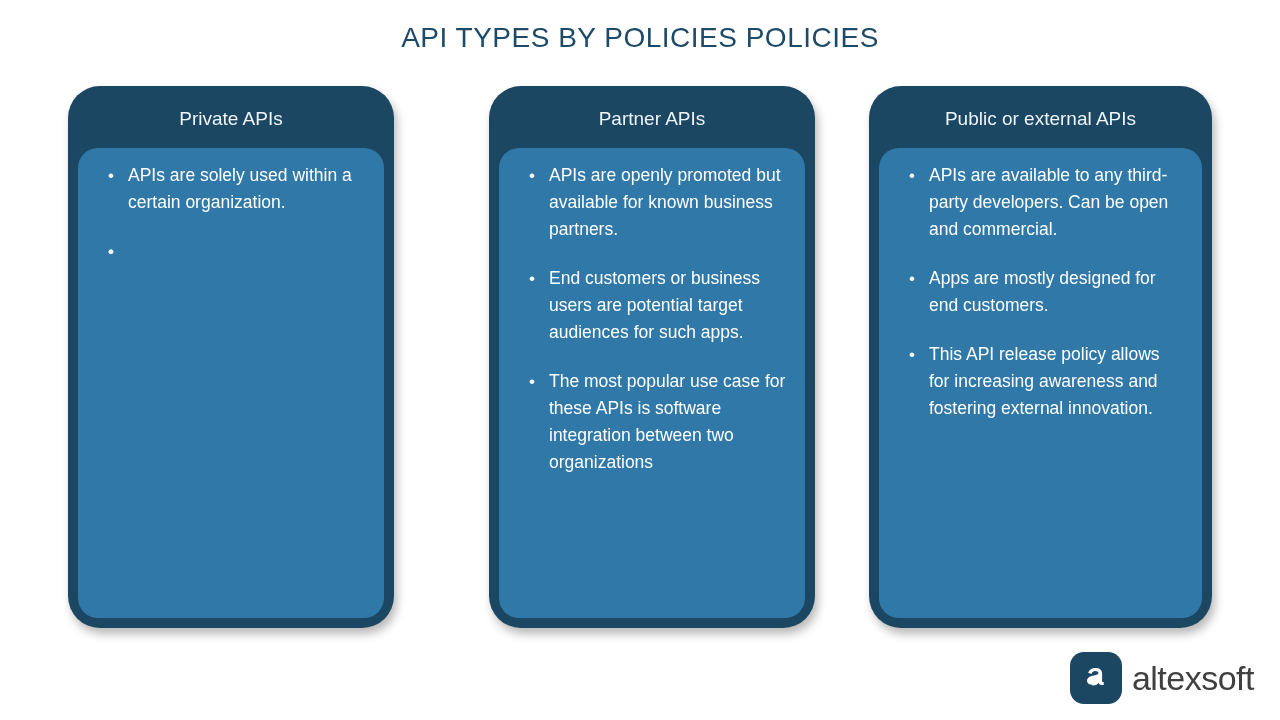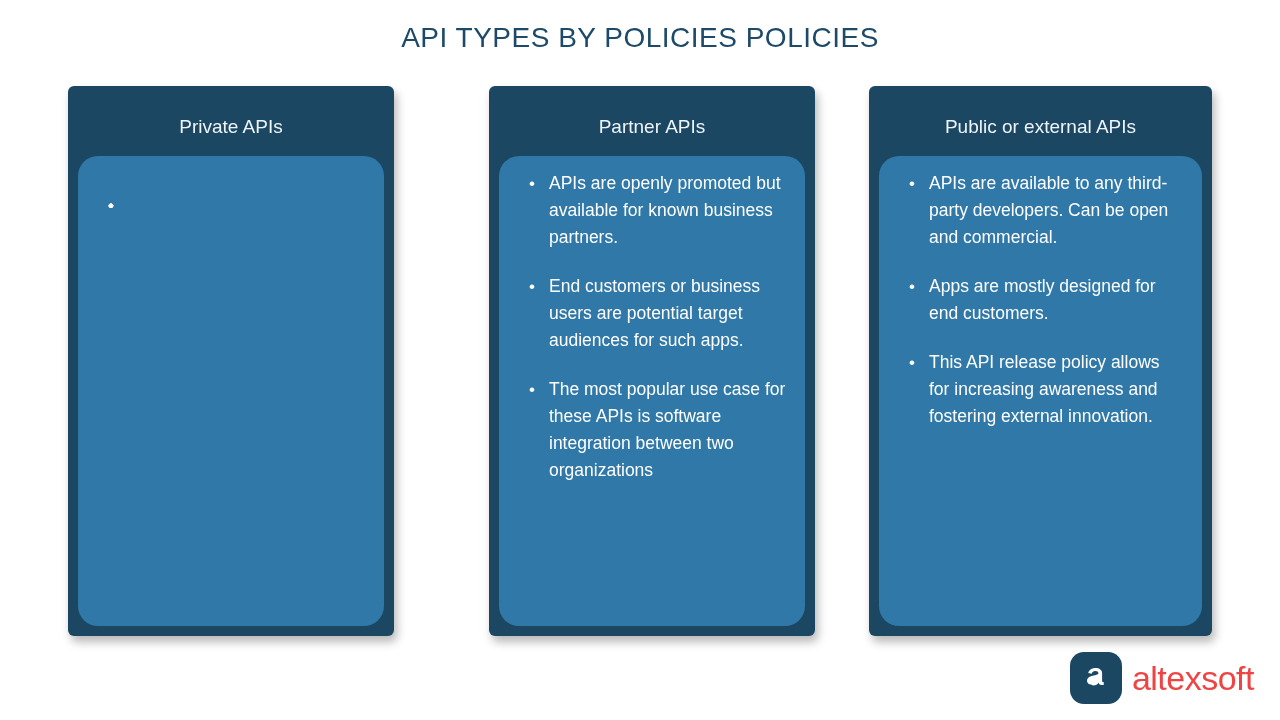--- a/index.html
+++ b/index.html
@@ -35,24 +35,24 @@
     position: absolute;
     top: 86px;
     left: 68px;
     width: 1144px;
     display: flex;
     justify-content: space-between;
   }
   .card {
     position: relative;
     width: 326px;
-    border-radius: 6px;
+    border-radius: 32px;
     background: #1b4763;
     box-shadow: 3px 6px 10px rgba(0,0,0,0.28);
-    padding-top: 12px;
+    padding-top: 4px;
     box-sizing: border-box;
   }
   .card-header {
     height: 58px;
     line-height: 58px;
     text-align: center;
     color: #eef4f8;
     font-size: 19px;
     font-weight: 400;
   }
@@ -111,39 +111,39 @@
     width: 52px;
     height: 52px;
     border-radius: 14px;
     background: #1b4763;
     display: flex;
     align-items: center;
     justify-content: center;
   }
   .logo-text {
     font-size: 34px;
-    color: #ef4444;
+    color: #404040;
     letter-spacing: -0.5px;
     font-weight: 400;
   }
 </style>
 </head>
 <body>
 
 <div class="slide">
 
   <div class="slide-title">API TYPES BY POLICIES POLICIES</div>
 
   <div class="cards">
 
     <div class="card card-1">
       <div class="card-header">Private APIs</div>
       <div class="card-body">
         <ul class="bullets">
-          <li><span class="dot">•</span></li>
+          <li><span class="dot">•</span><span>APIs are solely used within a certain organization.</span></li>
           <li><span class="dot">•</span></li>
           <li><span class="dot">•</span></li>
         </ul>
       </div>
     </div>
 
     <div class="card card-2">
       <div class="card-header">Partner APIs</div>
       <div class="card-body">
         <ul class="bullets">

